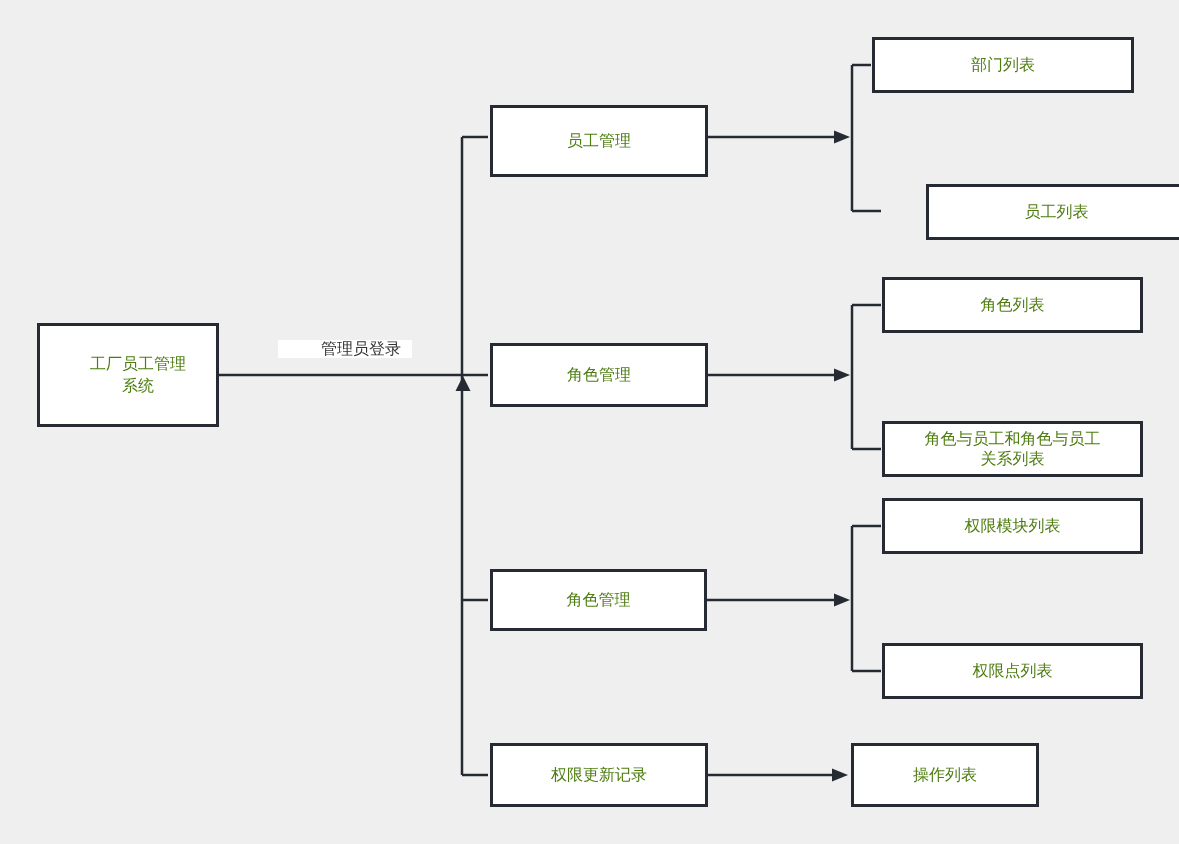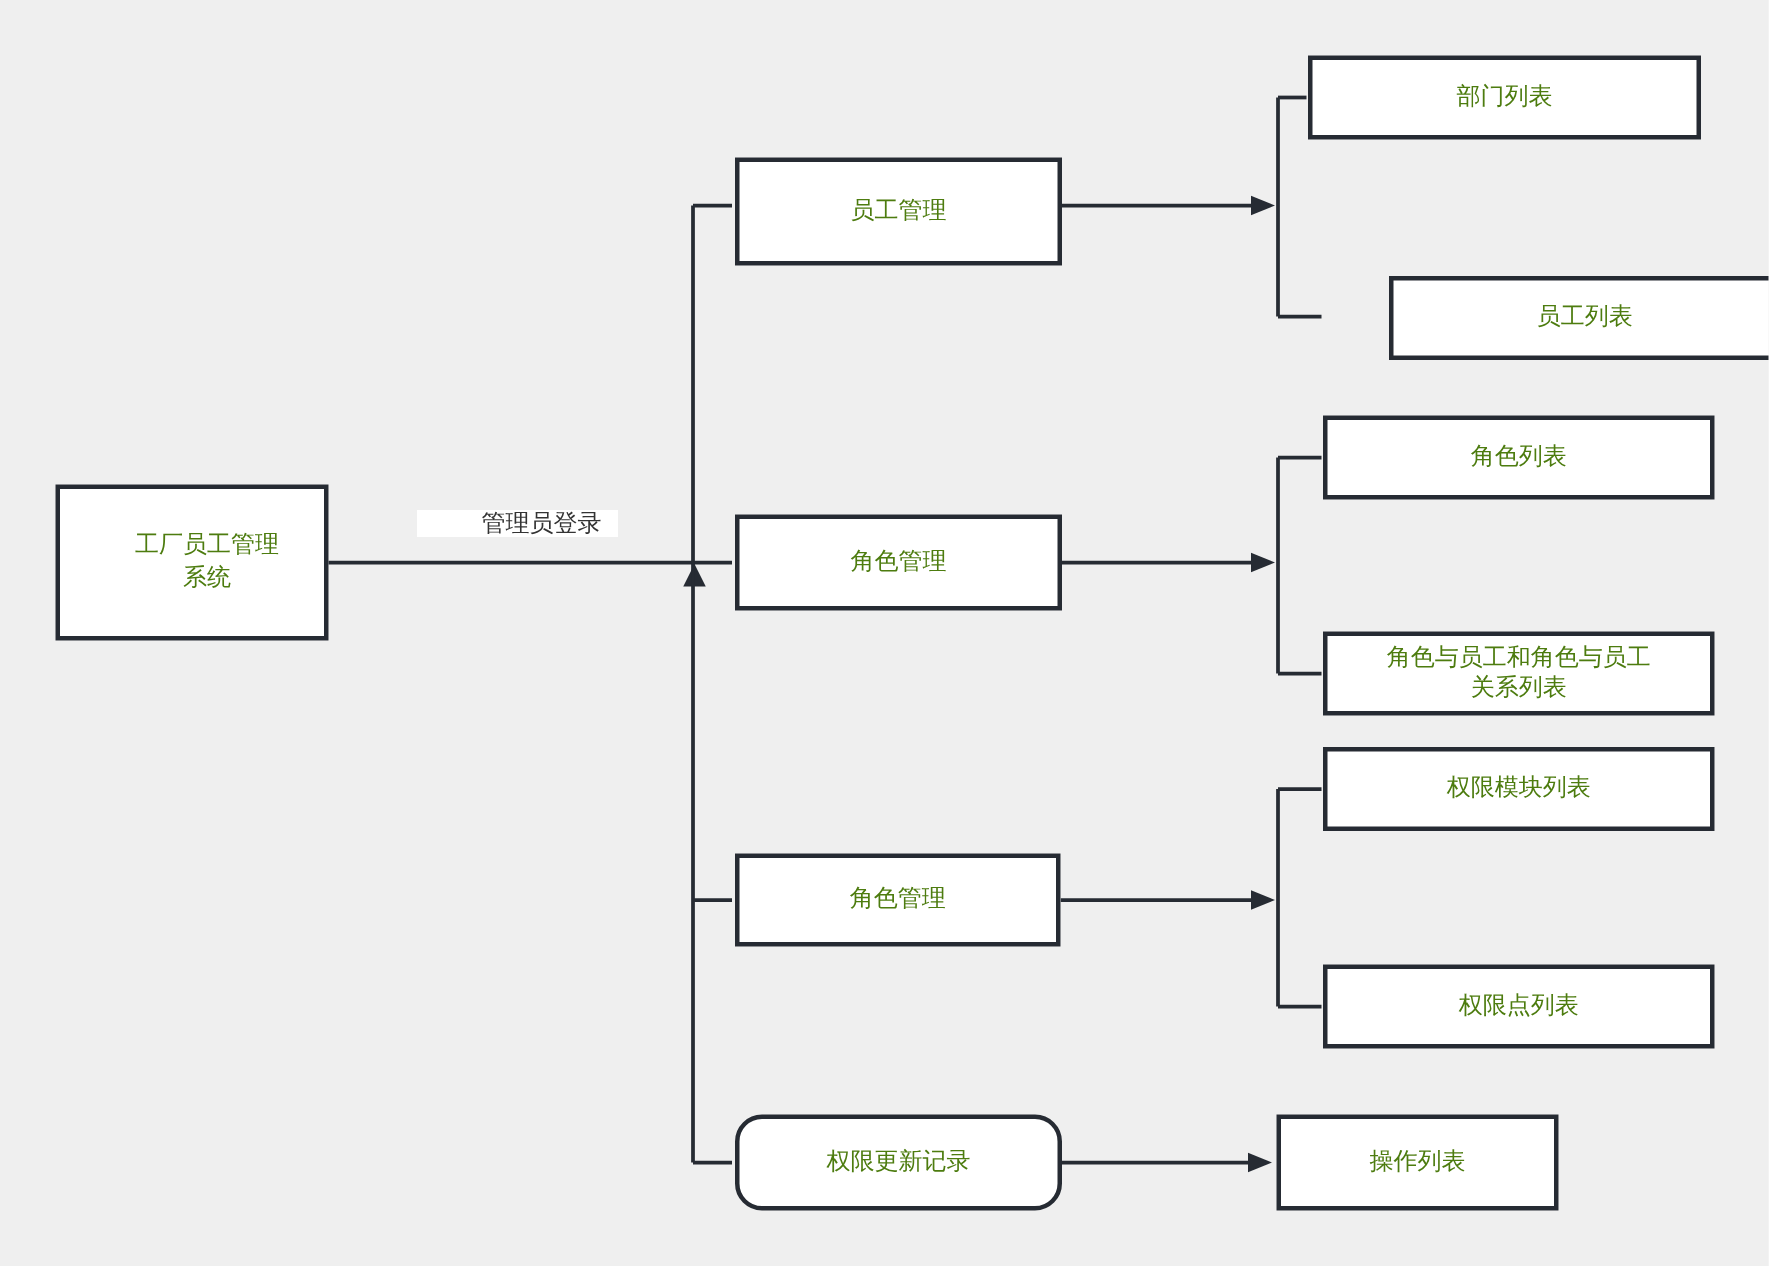--- a/index.html
+++ b/index.html
@@ -79,21 +79,21 @@
 
   <div class="node" style="left:490px;top:105px;width:218px;height:72px;">
     <span>员工管理</span>
   </div>
   <div class="node" style="left:490px;top:343px;width:218px;height:64px;">
     <span>角色管理</span>
   </div>
   <div class="node" style="left:490px;top:569px;width:217px;height:62px;">
     <span>角色管理</span>
   </div>
-  <div class="node" style="left:490px;top:743px;width:218px;height:64px;border-radius:18px;">
+  <div class="node" style="left:490px;top:743px;width:218px;height:64px;">
     <span>权限更新记录</span>
   </div>
 
   <div class="node" style="left:872px;top:37px;width:262px;height:56px;">
     <span>部门列表</span>
   </div>
   <div class="node" style="left:882px;top:184px;width:261px;height:56px;margin-left:44px;">
     <span>员工列表</span>
   </div>
   <div class="node" style="left:882px;top:277px;width:261px;height:56px;">

